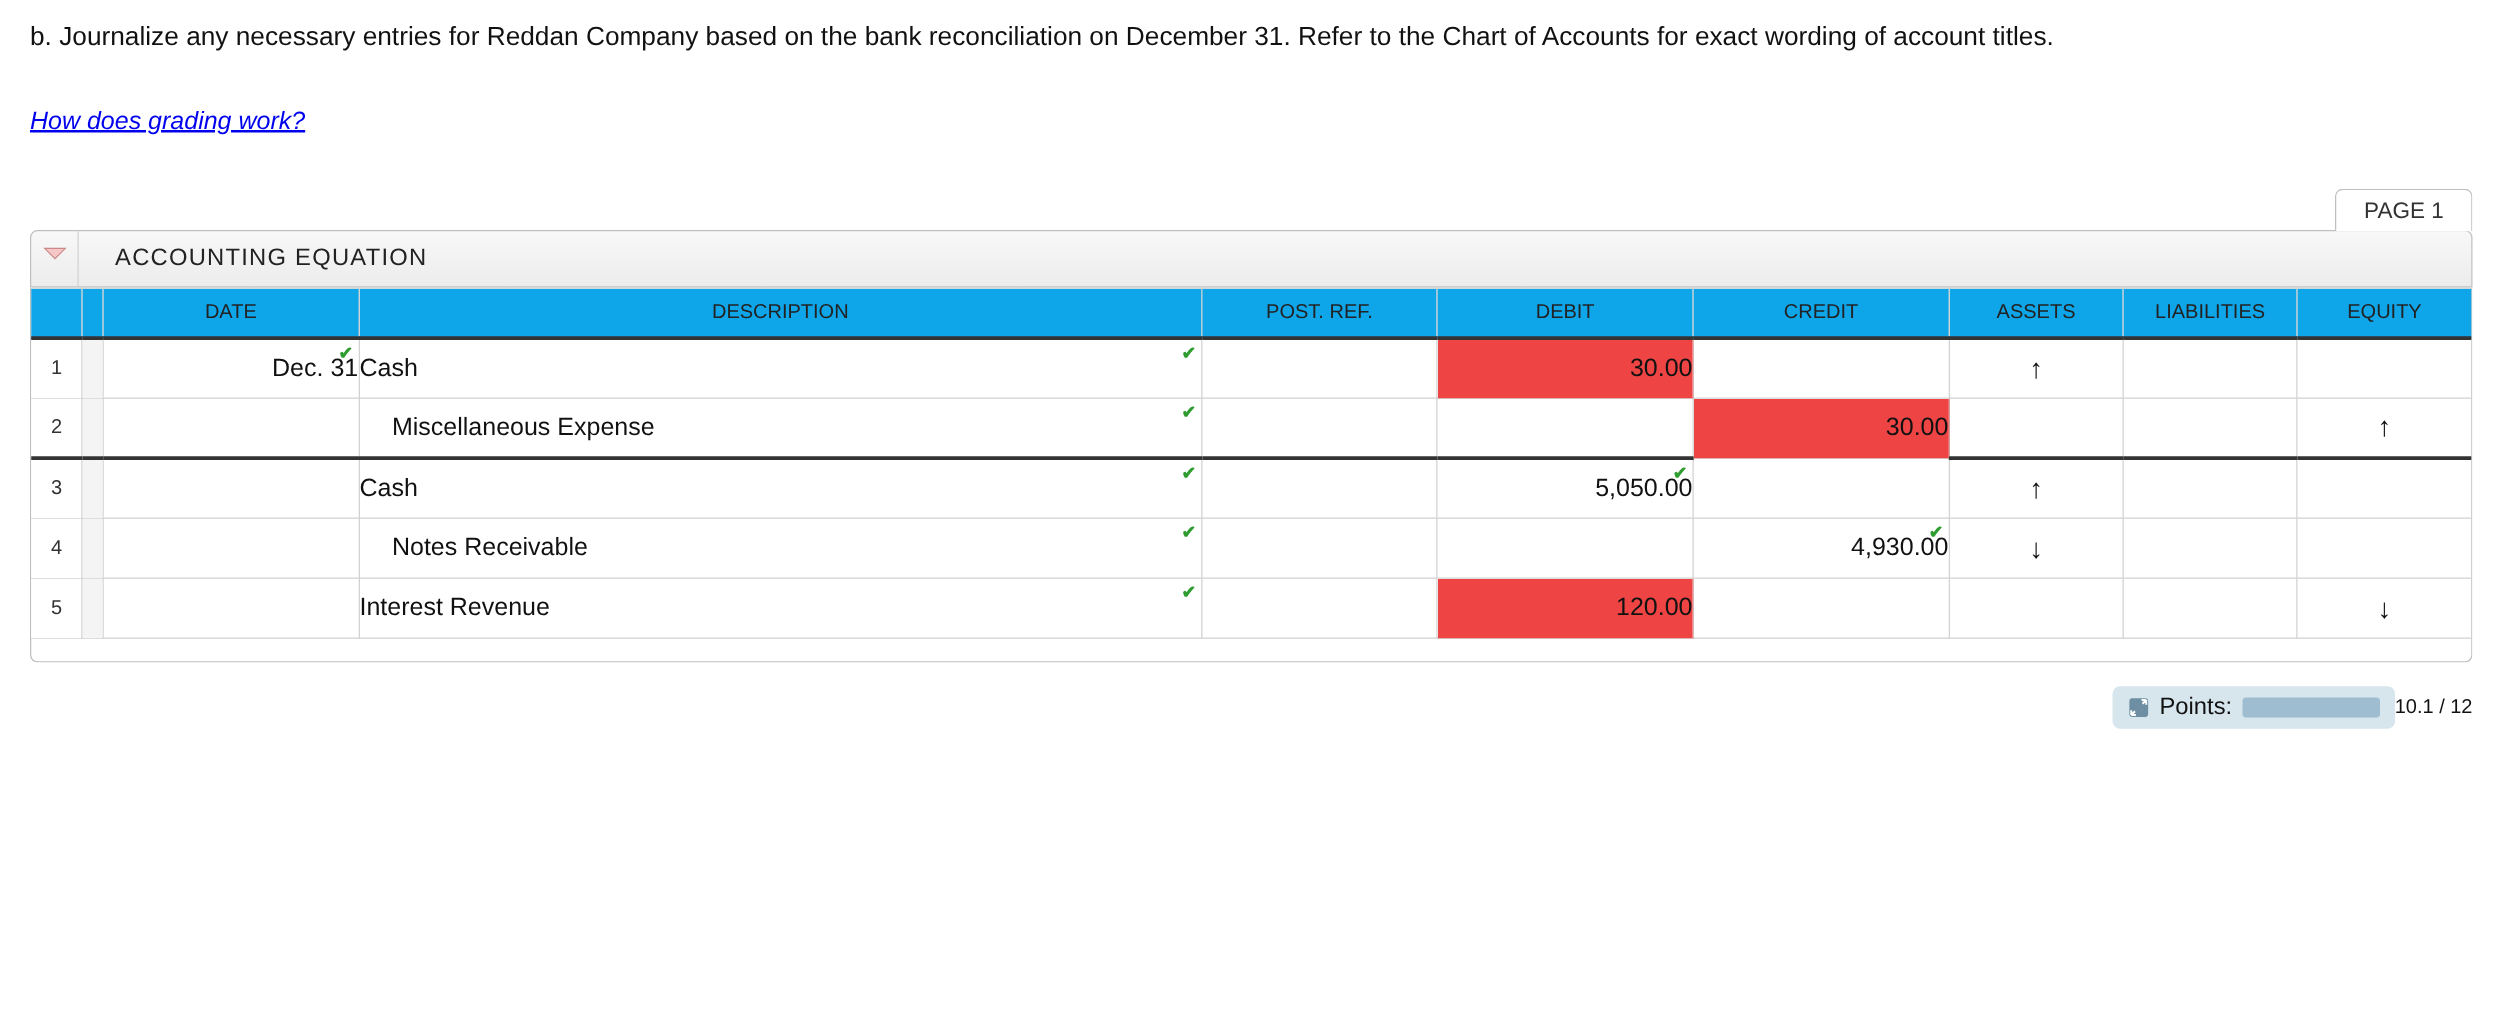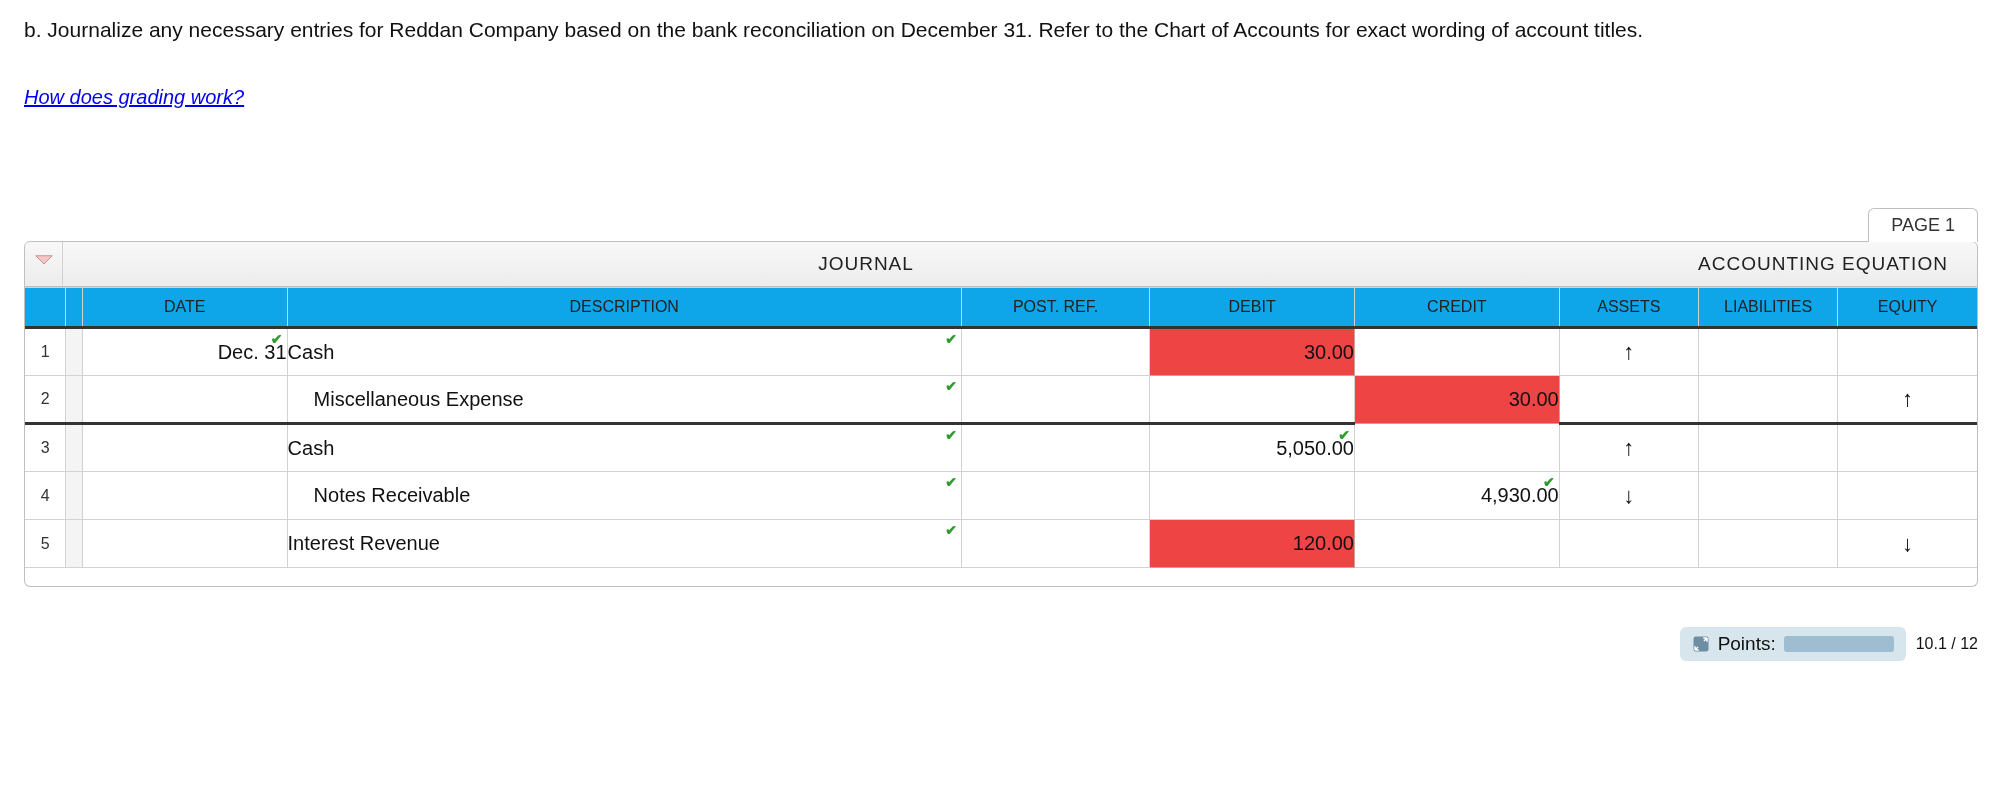--- a/index.html
+++ b/index.html
@@ -15,36 +15,35 @@
   .prompt {
     font-size: 21px;
     margin-bottom: 44px;
   }
   .grading-link {
     color: #0000ee;
     text-decoration: underline;
     font-style: italic;
     font-size: 20px;
     display: inline-block;
-    margin-bottom: 64px;
+    margin-bottom: 42px;
   }
   .page-tab-wrap {
     display: flex;
     justify-content: flex-end;
     margin-bottom: -1px;
   }
   .page-tab {
     border: 1px solid #bfbfbf;
     border-bottom: none;
     border-radius: 6px 6px 0 0;
     padding: 6px 22px;
     background: #fff;
     font-size: 18px;
     color: #333;
-    margin-top: 35px;
   }
   .header-bar {
     display: flex;
     align-items: stretch;
     border: 1px solid #bfbfbf;
     border-radius: 6px 6px 0 0;
     background: linear-gradient(#f8f8f8, #ececec);
     height: 46px;
     overflow: hidden;
   }
@@ -152,22 +151,21 @@
     top: 2px;
     right: 4px;
     color: #2e9c2e;
     font-size: 14px;
     font-weight: bold;
   }
   .check::before { content: "✔"; }
   .points-wrap {
     display: flex;
     justify-content: flex-end;
-    margin-top: 40px;
-    gap: 10px;
+    margin-top: 19px;
     align-items: center;
   }
   .points-pill {
     background: #d7e5ed;
     border-radius: 6px;
     padding: 6px 12px;
     display: flex;
     align-items: center;
     gap: 8px;
     font-size: 19px;
@@ -192,21 +190,20 @@
 <div class="page-tab-wrap">
   <div class="page-tab">PAGE 1</div>
 </div>
 
 <div class="header-bar">
   <div class="flag-cell">
     <svg viewBox="0 0 24 24">
       <polygon points="3,3 21,3 12,12" fill="#f6c7c7" stroke="#c88" stroke-width="1"></polygon>
     </svg>
   </div>
-  <div class="journal-title">JOURNAL</div>
   <div class="acct-eq-title">ACCOUNTING EQUATION</div>
 </div>
 
 <div class="body-wrap">
 <table class="journal">
   <colgroup>
     <col class="col-num">
     <col class="col-gutter">
     <col class="col-date">
     <col class="col-desc">

